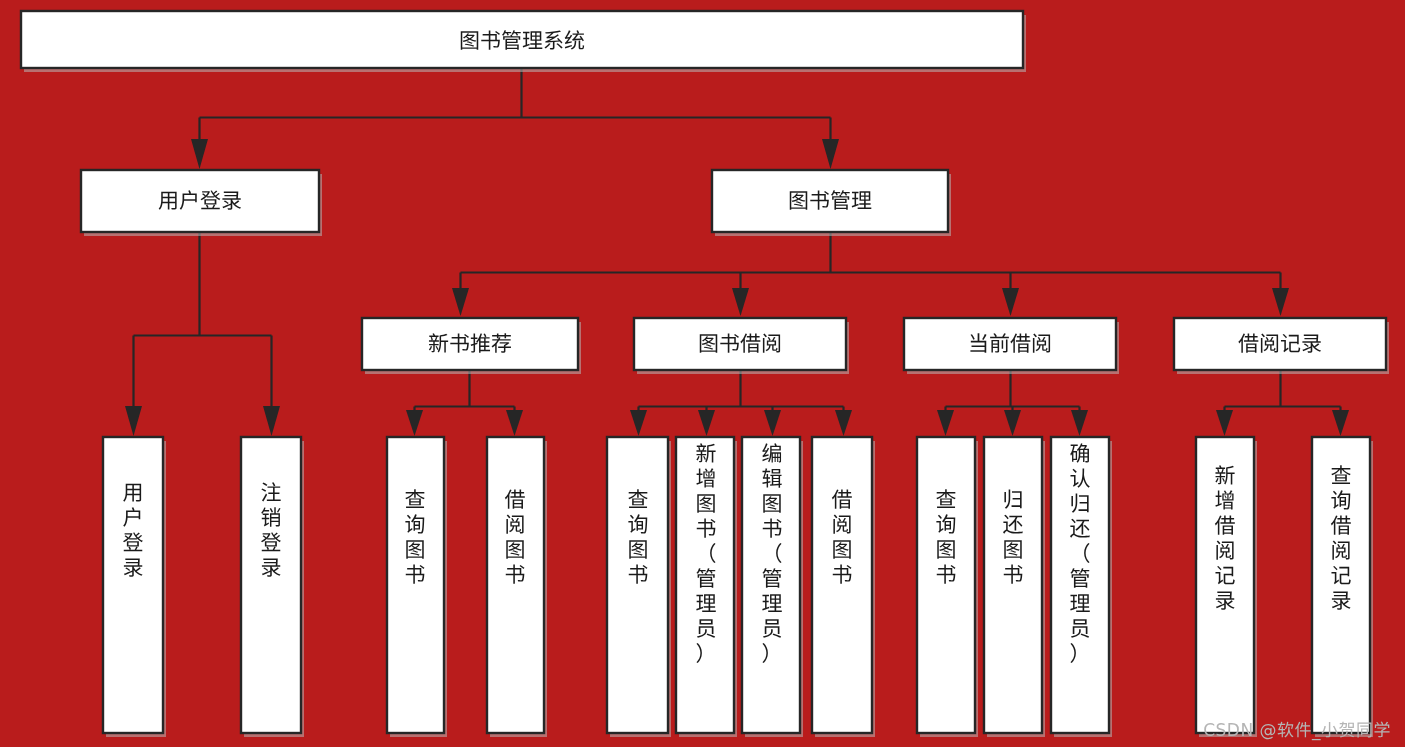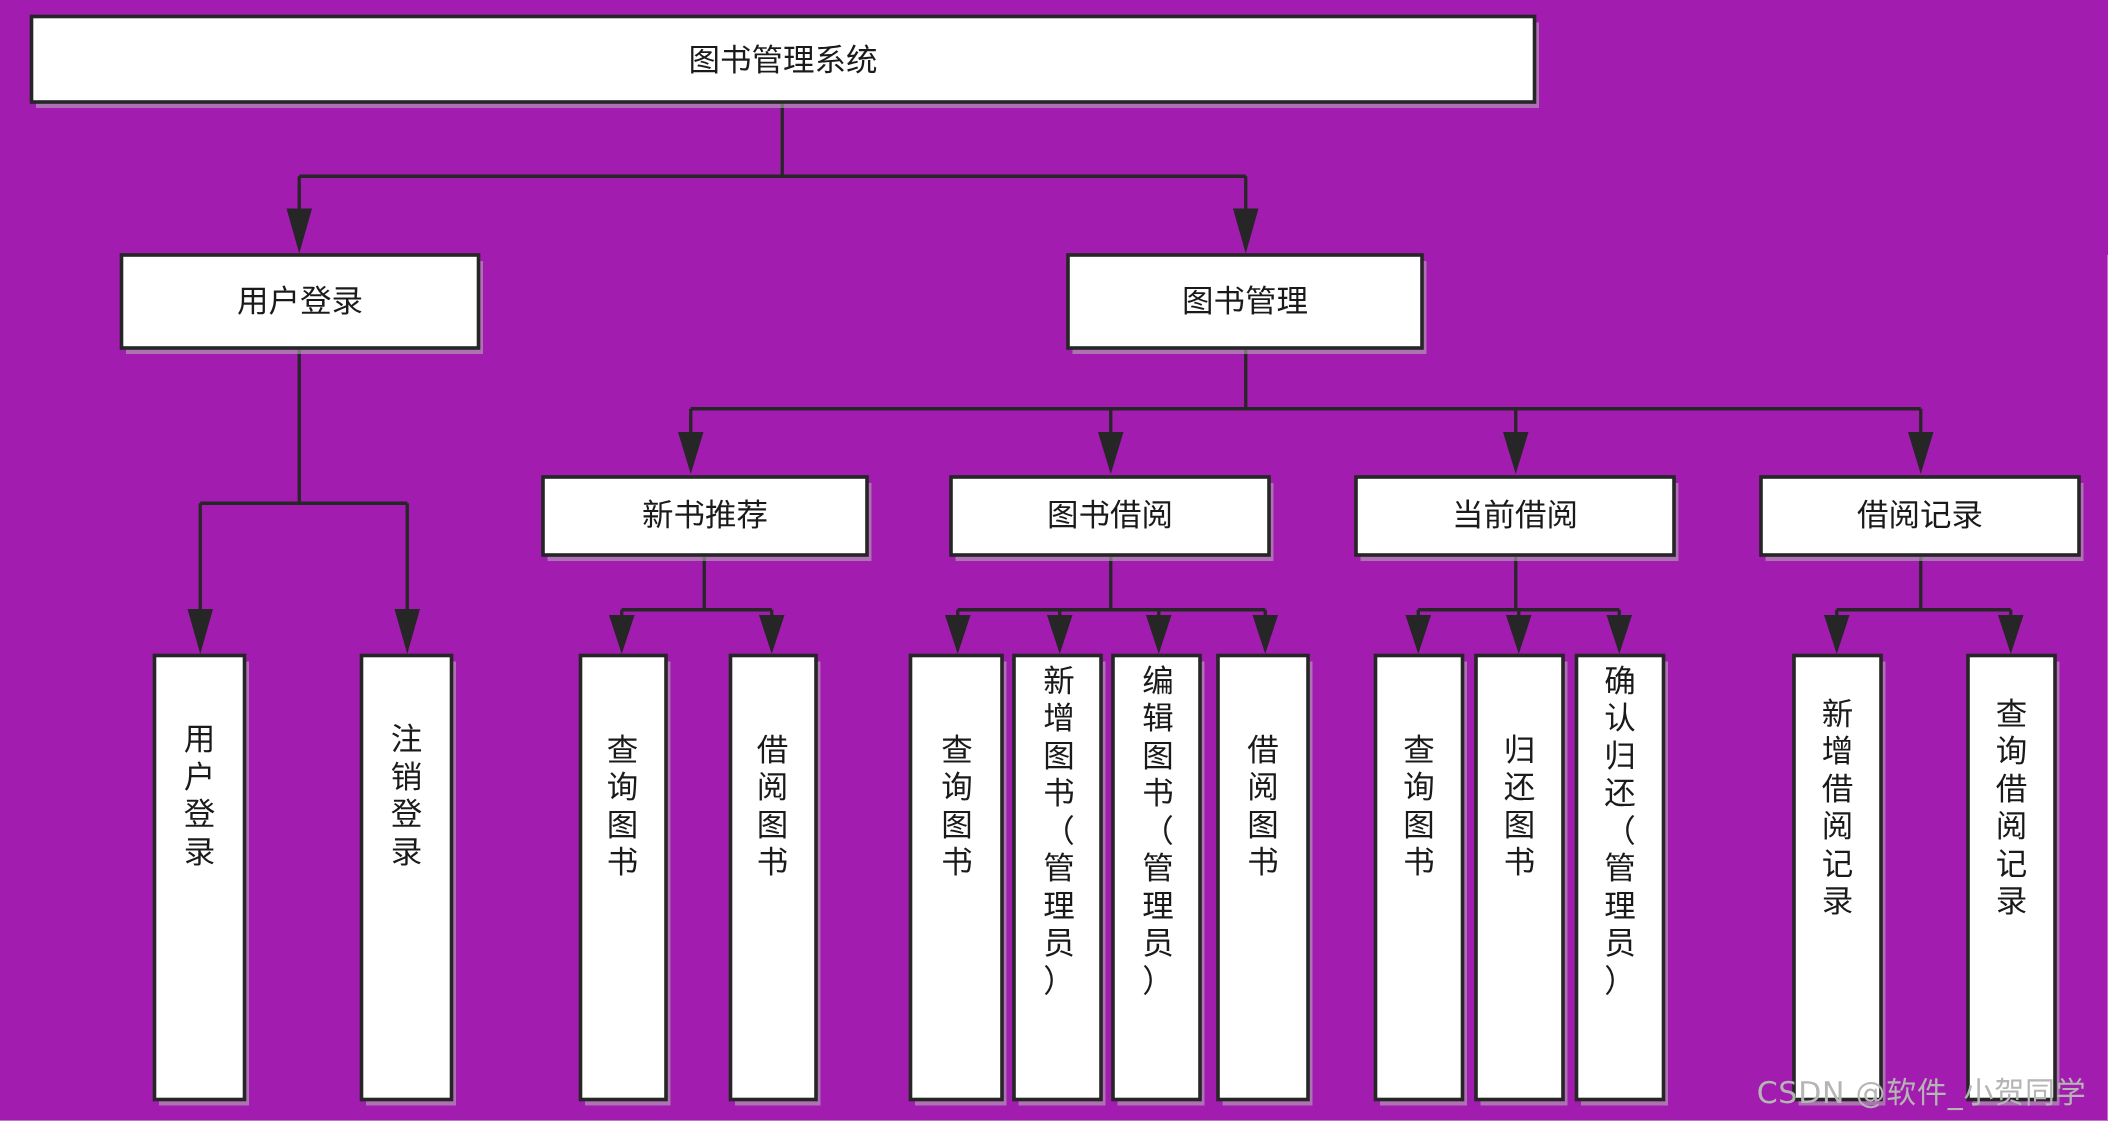--- a/index.html
+++ b/index.html
@@ -11,21 +11,21 @@
   body {
     width: 1405px;
     height: 747px;
     overflow: hidden;
     font-family: "DejaVu Sans", "Liberation Sans", sans-serif;
   }
   #diagram-root {
     position: relative;
     width: 1405px;
     height: 747px;
-    background: #a21caf;
+    background: #b91c1c;
   }
   svg.diagram-canvas {
     position: absolute;
     top: 0;
     left: 0;
     width: 1405px;
     height: 747px;
     display: block;
   }
   .node-box {
@@ -58,21 +58,21 @@
     fill: #1a1a1a;
     font-family: "DejaVu Sans", "Liberation Sans", sans-serif;
     font-size: 21px;
     text-anchor: middle;
   }
   .watermark-text {
     position: absolute;
     right: 14px;
     bottom: 6px;
     font-family: "DejaVu Sans", "Liberation Sans", sans-serif;
-    font-size: 20px;
+    font-size: 17px;
     color: #b5b5b5;
     white-space: nowrap;
     letter-spacing: 0.5px;
     user-select: none;
   }
 </style>
 </head>
 <body>
 
 <div id="diagram-root">

